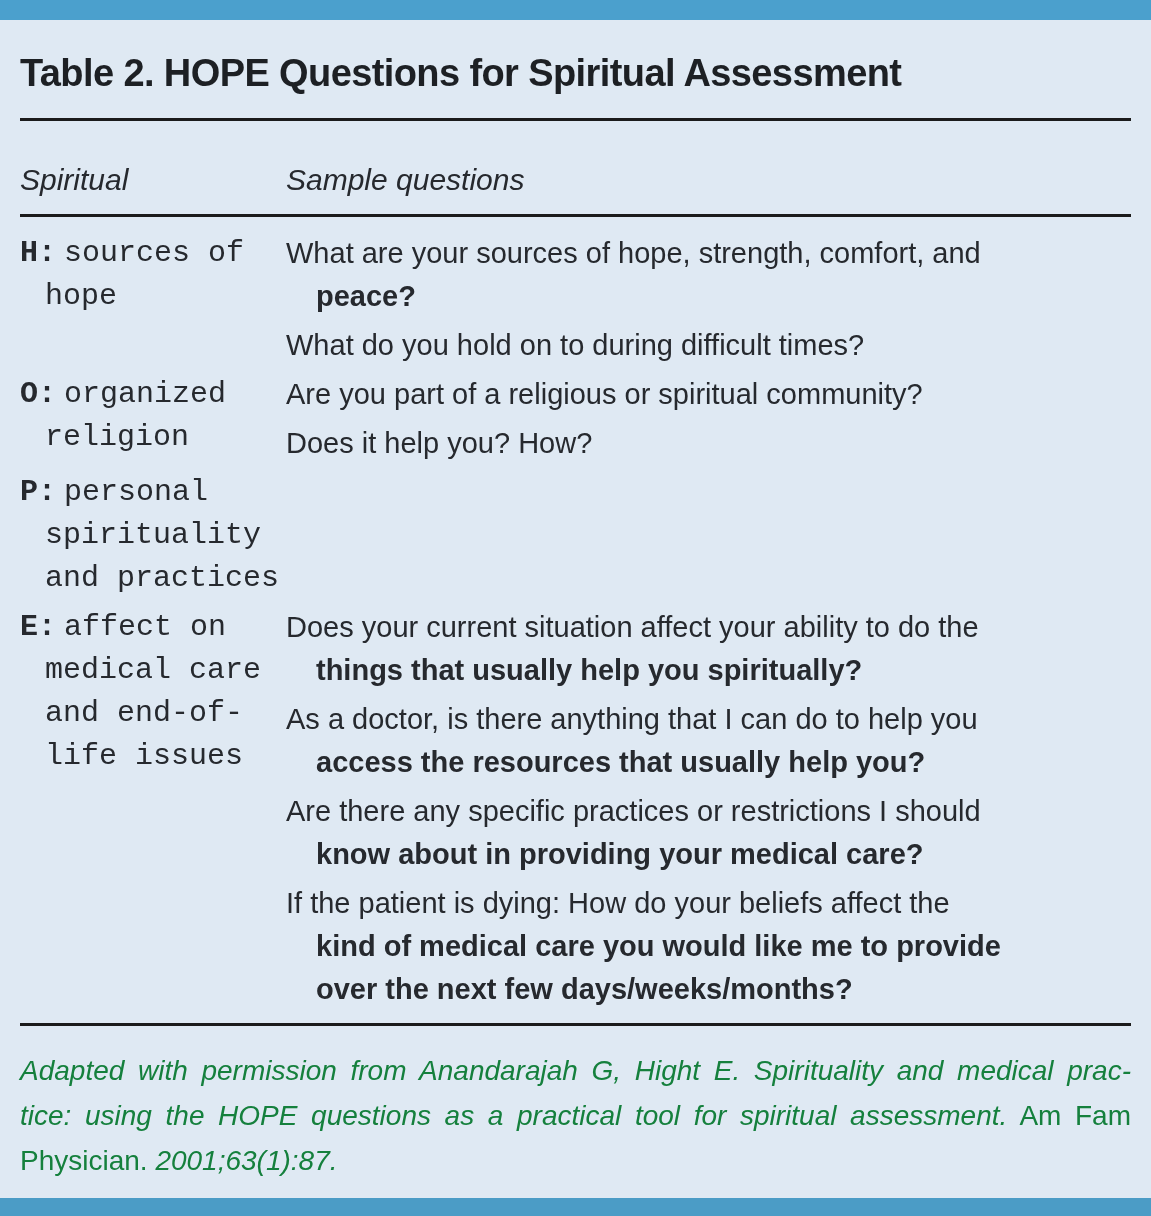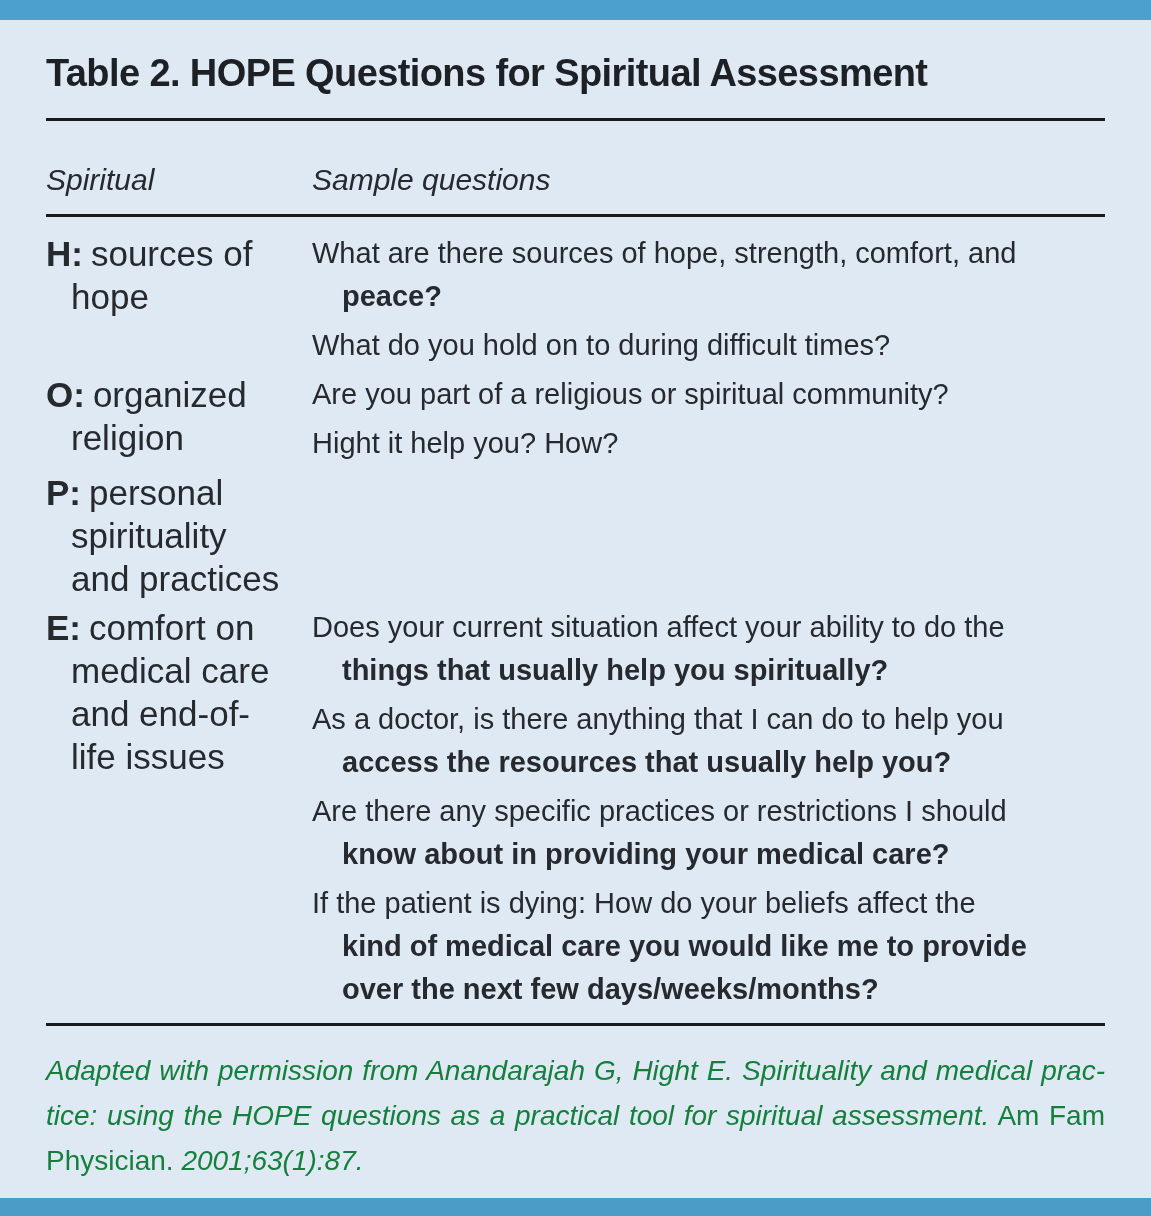--- a/index.html
+++ b/index.html
@@ -23,21 +23,21 @@
   }
   .accent-bar.top { top: 0; height: 20px; }
   .accent-bar.bottom { bottom: 0; height: 18px; background: #4b9cc6; }
   .panel {
     position: absolute;
     top: 20px;
     bottom: 18px;
     left: 0;
     right: 0;
     background: #dfe9f3;
-    padding: 0 46px;
+    padding: 0 20px;
     box-sizing: border-box;
     color: #26292e;
   }
   .table-title {
     margin: 30px 0 0 0;
     font-size: 38px;
     line-height: 46px;
     font-weight: bold;
     letter-spacing: -0.6px;
     color: #1d2024;
@@ -60,23 +60,24 @@
   }
   .tbody {
     padding: 15px 0 0 0;
   }
   .trow {
     display: grid;
     grid-template-columns: 266px 1fr;
     margin-bottom: 6px;
   }
   .cat-line {
-    font-size: 35px;
+    font-size: 30px;
     line-height: 43px;
     white-space: nowrap;
+    font-family: Liberation Mono, monospace;
   }
   .cat-line .letter {
     font-weight: bold;
     margin-right: 8px;
   }
   .cat-line.cont { padding-left: 25px; }
   .q { margin-bottom: 6px; }
   .q:last-child { margin-bottom: 0; }
   .q-line {
     font-size: 29px;
@@ -122,60 +123,60 @@
 
       <div class="trow">
         <div>
           <div class="cat-line">
             <span class="letter">H:</span><span>sources of</span>
           </div>
           <div class="cat-line cont">hope</div>
         </div>
         <div>
           <div class="q">
-            <div class="q-line">What are there sources of hope, strength, comfort, and</div>
+            <div class="q-line">What are your sources of hope, strength, comfort, and</div>
             <div class="q-line cont">peace?</div>
           </div>
           <div class="q">
             <div class="q-line">What do you hold on to during difficult times?</div>
           </div>
         </div>
       </div>
 
       <div class="trow">
         <div>
           <div class="cat-line">
             <span class="letter">O:</span><span>organized</span>
           </div>
           <div class="cat-line cont">religion</div>
         </div>
         <div>
           <div class="q">
             <div class="q-line">Are you part of a religious or spiritual community?</div>
           </div>
           <div class="q">
-            <div class="q-line">Hight it help you? How?</div>
+            <div class="q-line">Does it help you? How?</div>
           </div>
         </div>
       </div>
 
       <div class="trow">
         <div>
           <div class="cat-line">
             <span class="letter">P:</span><span>personal</span>
           </div>
           <div class="cat-line cont">spirituality</div>
           <div class="cat-line cont">and practices</div>
         </div>
       </div>
 
       <div class="trow">
         <div>
           <div class="cat-line">
-            <span class="letter">E:</span><span>comfort on</span>
+            <span class="letter">E:</span><span>affect on</span>
           </div>
           <div class="cat-line cont">medical care</div>
           <div class="cat-line cont">and end-of-</div>
           <div class="cat-line cont">life issues</div>
         </div>
         <div>
           <div class="q">
             <div class="q-line">Does your current situation affect your ability to do the</div>
             <div class="q-line cont">things that usually help you spiritually?</div>
           </div>

